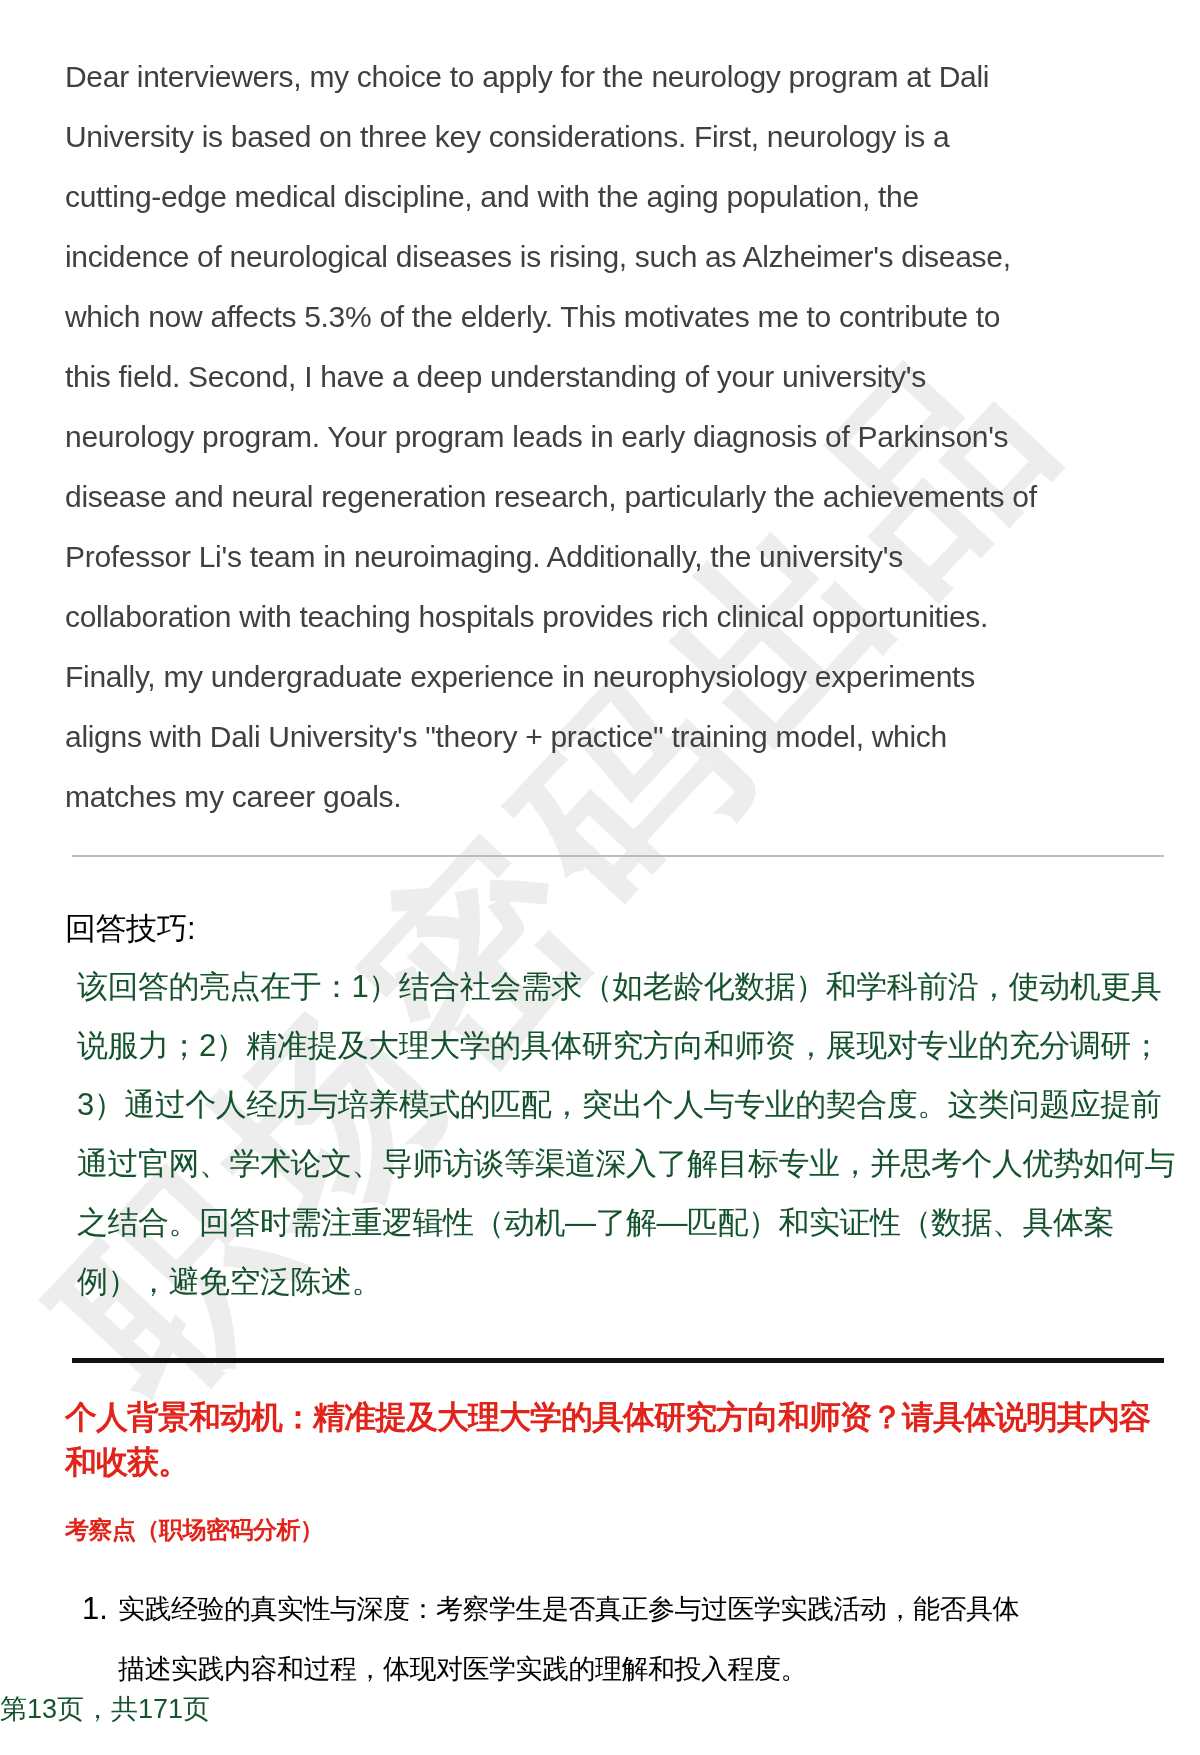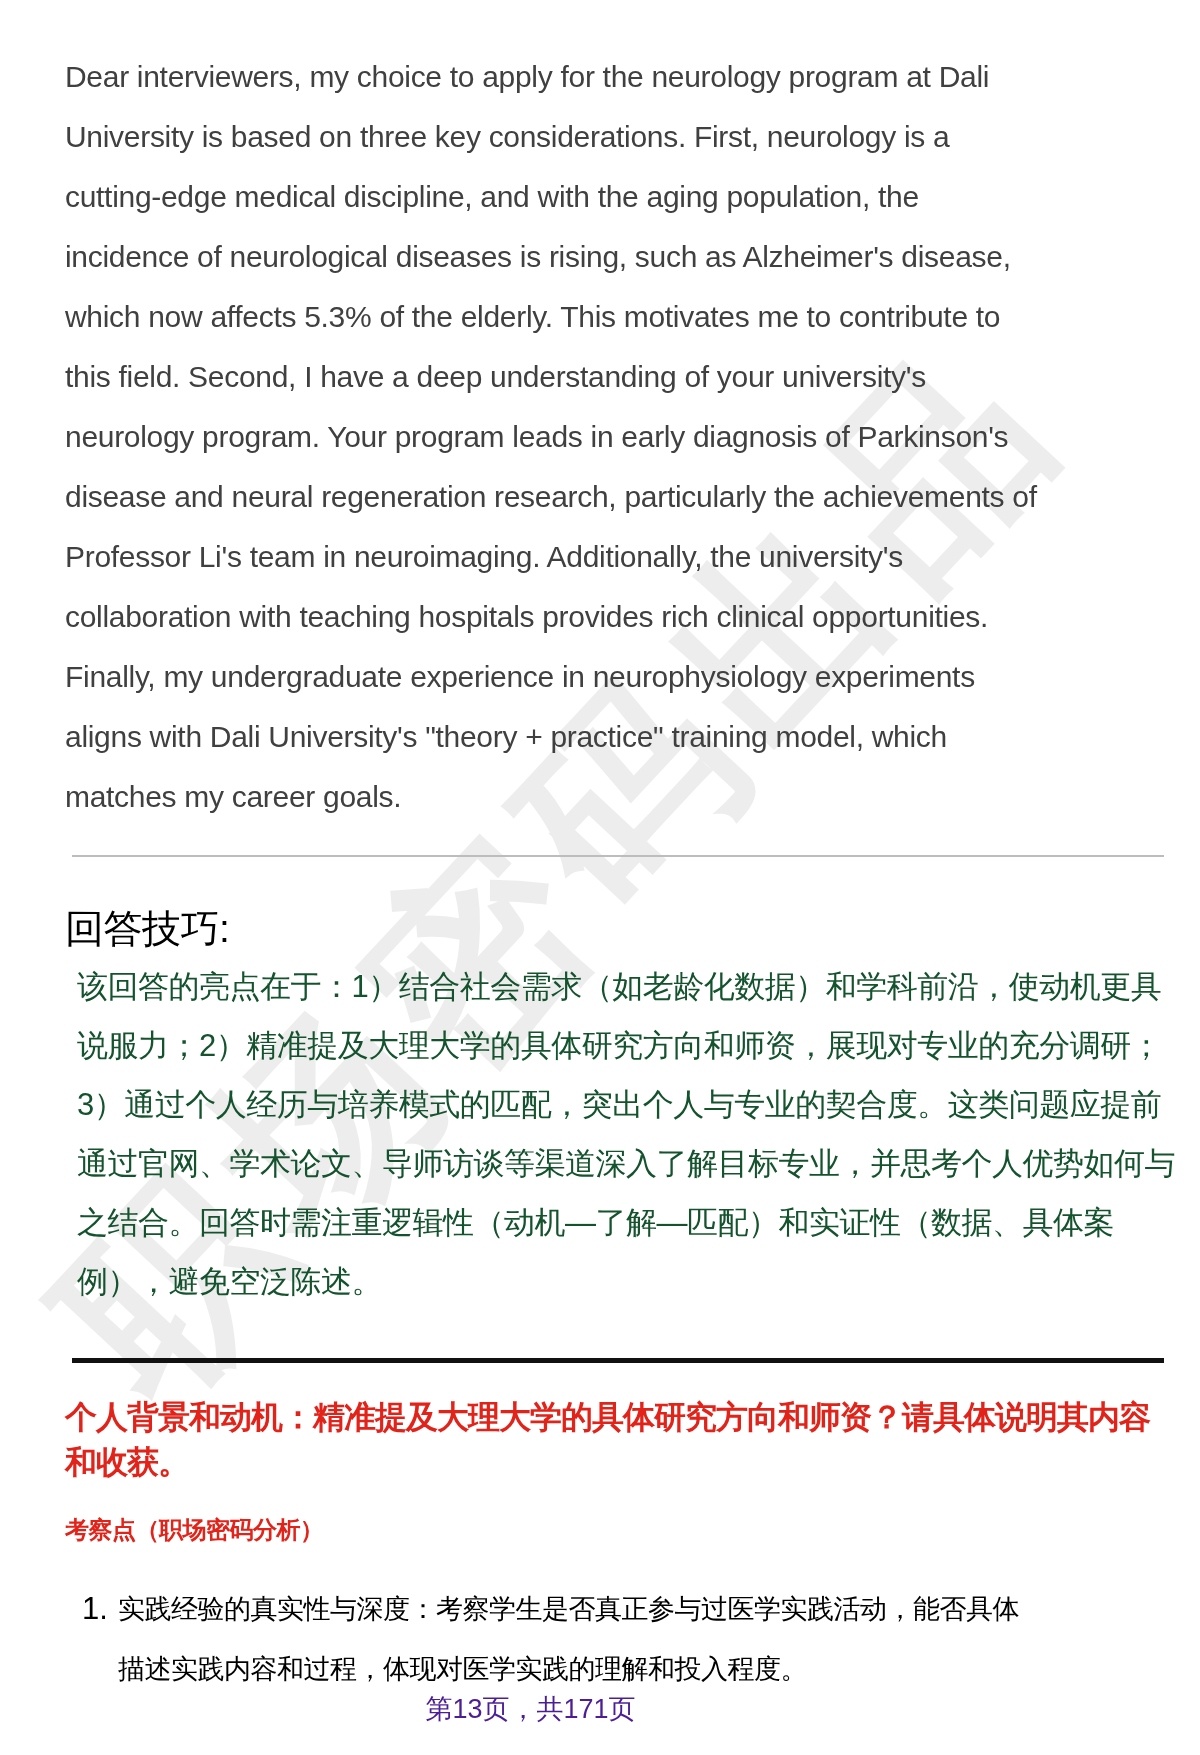--- a/index.html
+++ b/index.html
@@ -47,21 +47,21 @@
     position: absolute;
     left: 72px;
     top: 855px;
     width: 1092px;
     border-top: 2px solid #bdbdbd;
   }
   .tips-heading {
     position: absolute;
     left: 65px;
     top: 906px;
-    font-size: 39px;
+    font-size: 31px;
     line-height: 46px;
     color: #000000;
     letter-spacing: -0.5px;
     white-space: pre;
   }
   .tips-paragraph {
     position: absolute;
     left: 77px;
     top: 957px;
     width: 1120px;
@@ -123,24 +123,24 @@
     line-height: 60px;
     letter-spacing: -0.5px;
     color: #000000;
     white-space: pre;
   }
   .page-footer {
     position: absolute;
     left: 0;
     top: 1689px;
     width: 1061px;
-    text-align: center;
+    text-align: left;
     font-size: 27px;
     line-height: 40px;
-    color: #4c1d95;
+    color: #14532d;
     white-space: pre;
   }
 </style>
 </head>
 <body>
 
 <div class="page">
 
   <div class="watermark">职场密码出品</div>
 

